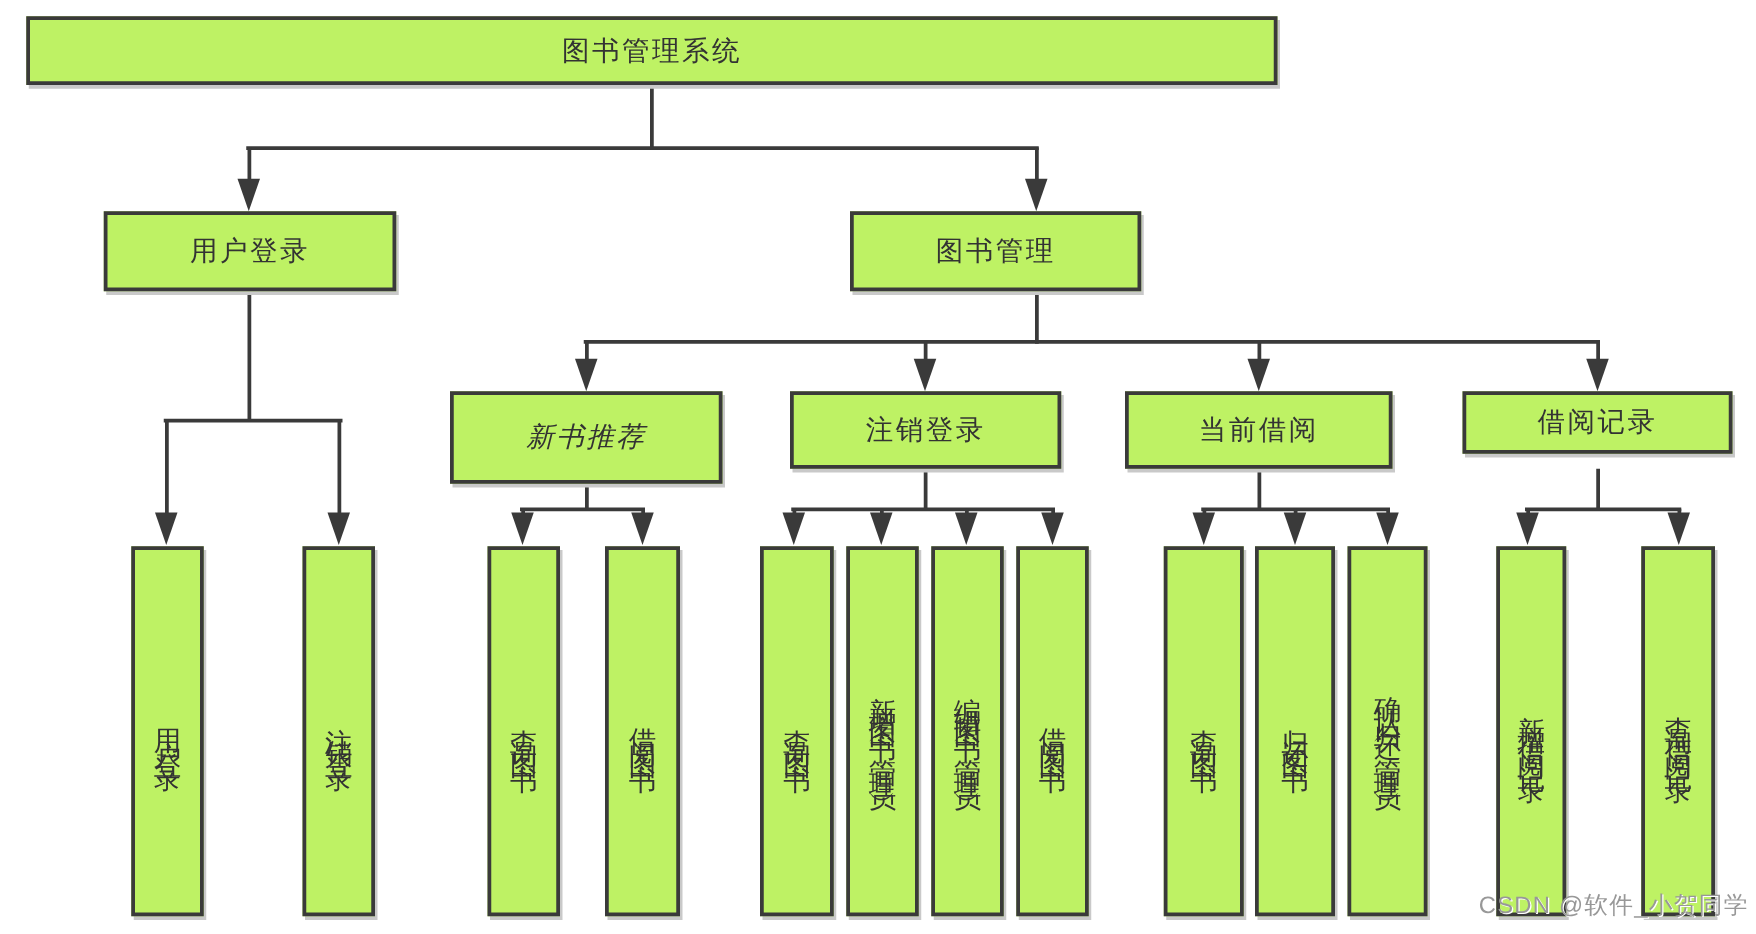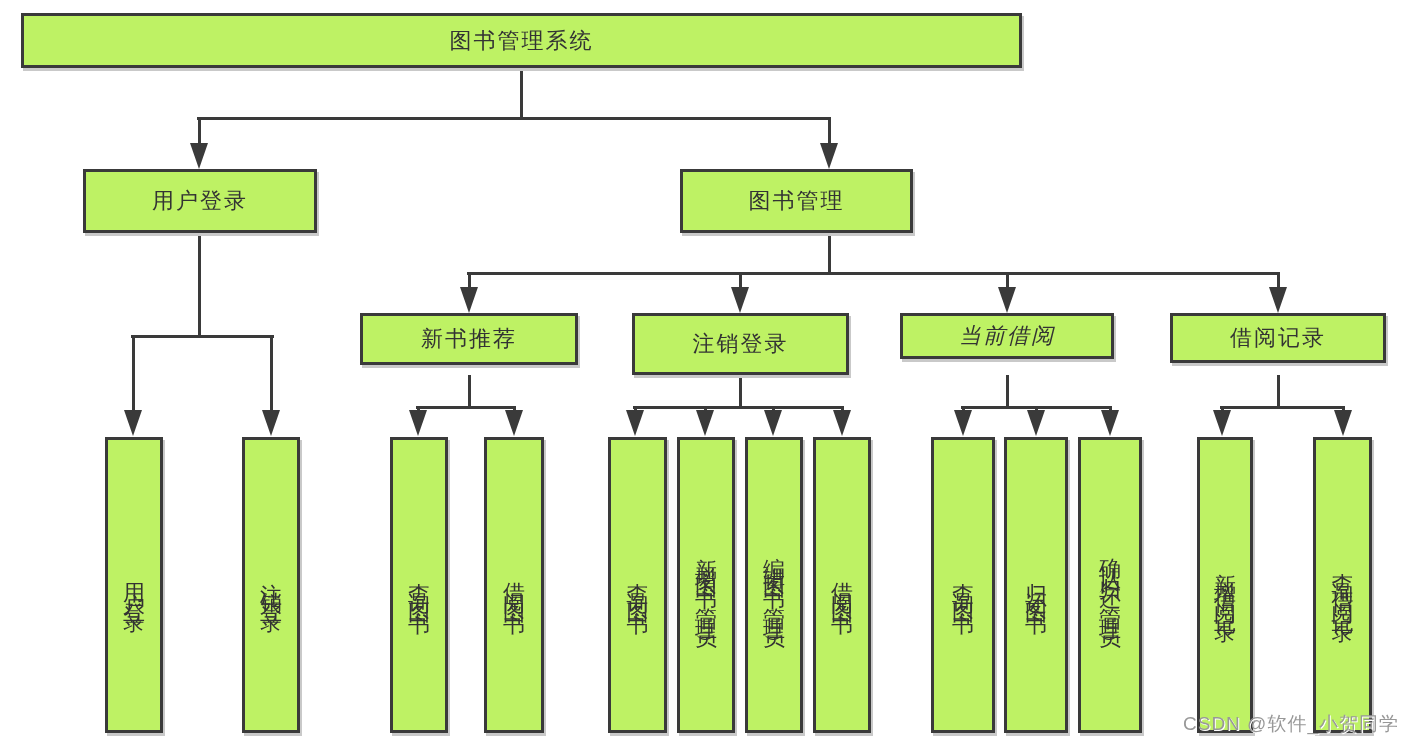--- a/index.html
+++ b/index.html
@@ -136,27 +136,27 @@
     <span>图书管理系统</span>
   </div>
 
   <div class="box" style="left:83px; top:169px; width:234px; height:64px;">
     <span>用户登录</span>
   </div>
   <div class="box" style="left:680px; top:169px; width:233px; height:64px;">
     <span>图书管理</span>
   </div>
 
-  <div class="box" style="left:360px; top:313px; width:218px; height:52px;">
+  <div class="box" style="left:360px; top:313px; width:218px; height:74px;font-style:italic;">
     <span>新书推荐</span>
   </div>
   <div class="box" style="left:632px; top:313px; width:217px; height:62px;">
     <span>注销登录</span>
   </div>
-  <div class="box" style="left:900px; top:313px; width:214px; height:46px;font-style:italic;">
+  <div class="box" style="left:900px; top:313px; width:214px; height:62px;">
     <span>当前借阅</span>
   </div>
   <div class="box" style="left:1170px; top:313px; width:216px; height:50px;">
     <span>借阅记录</span>
   </div>
 
   <div class="box leaf" style="left:105px; top:437px; width:58px; height:296px;">
     <span class="vtext">用户登录</span>
   </div>
   <div class="box leaf" style="left:242px; top:437px; width:58px; height:296px;">

